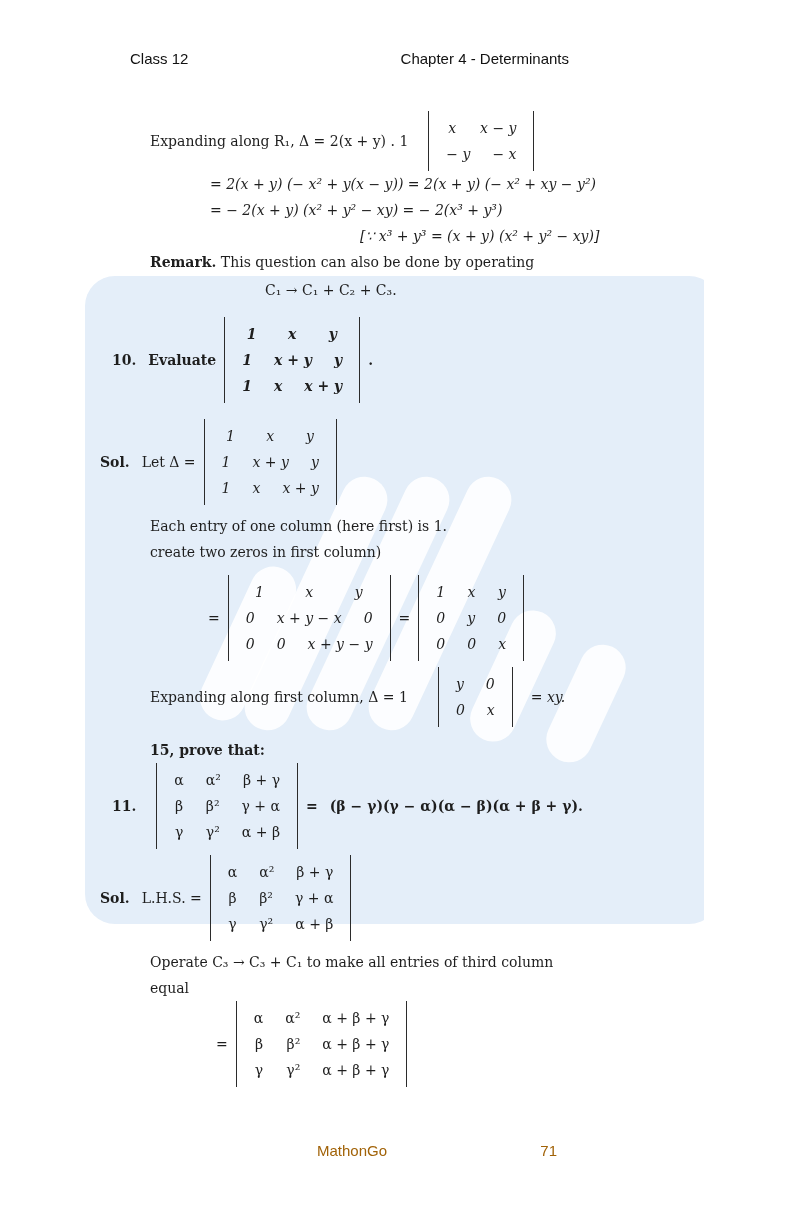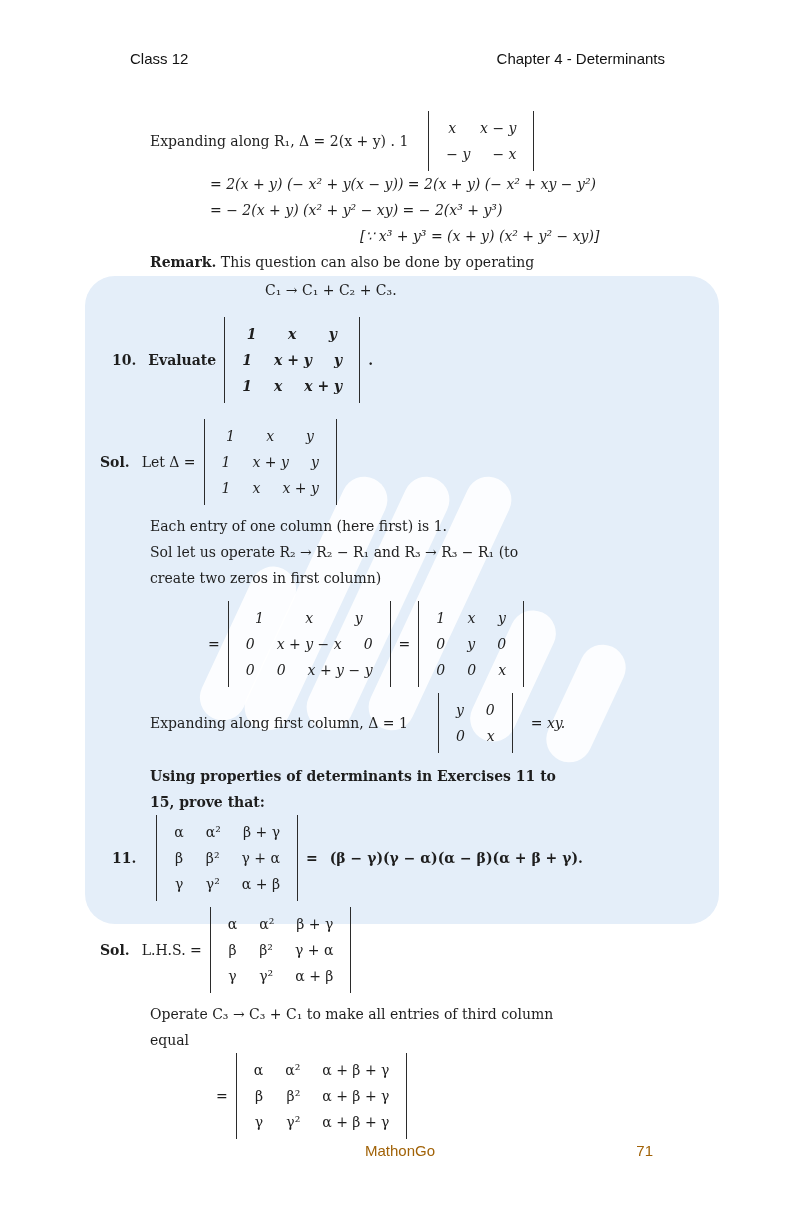--- a/index.html
+++ b/index.html
@@ -1,16 +1,16 @@
 <!DOCTYPE html>
 <html><head>
 <meta charset="utf-8">
 <style>
   html,body{margin:0;padding:0;background:#ffffff;}
-  .page{position:relative;width:800px;height:1217px;background:#ffffff;overflow:hidden;
+  .page{position:relative;width:704px;height:1217px;background:#ffffff;overflow:hidden;
         font-family:"DejaVu Serif",serif;color:#1e1e1e;}
   
   .hdr{display:flex;justify-content:space-between;padding:50px 135px 0 130px;
        font-family:"Liberation Sans",sans-serif;font-size:15px;color:#111;}
   .ftr{position:absolute;top:1142px;left:0;width:100%;
        font-family:"Liberation Sans",sans-serif;font-size:15px;color:#a16207;}
   .ftr .brand{display:block;text-align:center;}
   .ftr .pg{position:absolute;right:147px;top:0;}
   
   .panel{position:absolute;left:85px;top:276px;width:634px;height:648px;
@@ -144,21 +144,20 @@
           </div>
           <div class="det-row">
             <span class="det-cell">1</span>
             <span class="det-cell">x</span>
             <span class="det-cell">x + y</span>
           </div>
         </span>
     </div>
 
     <div class="p1">Each entry of one column (here first) is 1.</div>
-    <div class="p2">Sol let us operate R₂ → R₂ − R₁ and R₃ → R₃ − R₁ (to</div>
     <div class="p3">create two zeros in first column)</div>
 
     <div class="ln steps">
       <span>=</span>
       <span class="det">
           <div class="det-row">
             <span class="det-cell">1</span>
             <span class="det-cell">x</span>
             <span class="det-cell">y</span>
           </div>
@@ -202,21 +201,20 @@
           </div>
           <div class="det-row">
             <span class="det-cell">0</span>
             <span class="det-cell">x</span>
           </div>
         </span>
       <span class="i">= xy.</span>
     </div>
 
     <div class="heading">
-      <div>Using properties of determinants in Exercises 11 to</div>
       <div>15, prove that:</div>
     </div>
 
     <div class="ln q11">
       <span class="b numlbl">11.</span>
       <span class="det upright">
           <div class="det-row">
             <span class="det-cell">α</span>
             <span class="det-cell">α²</span>
             <span class="det-cell">β + γ</span>

